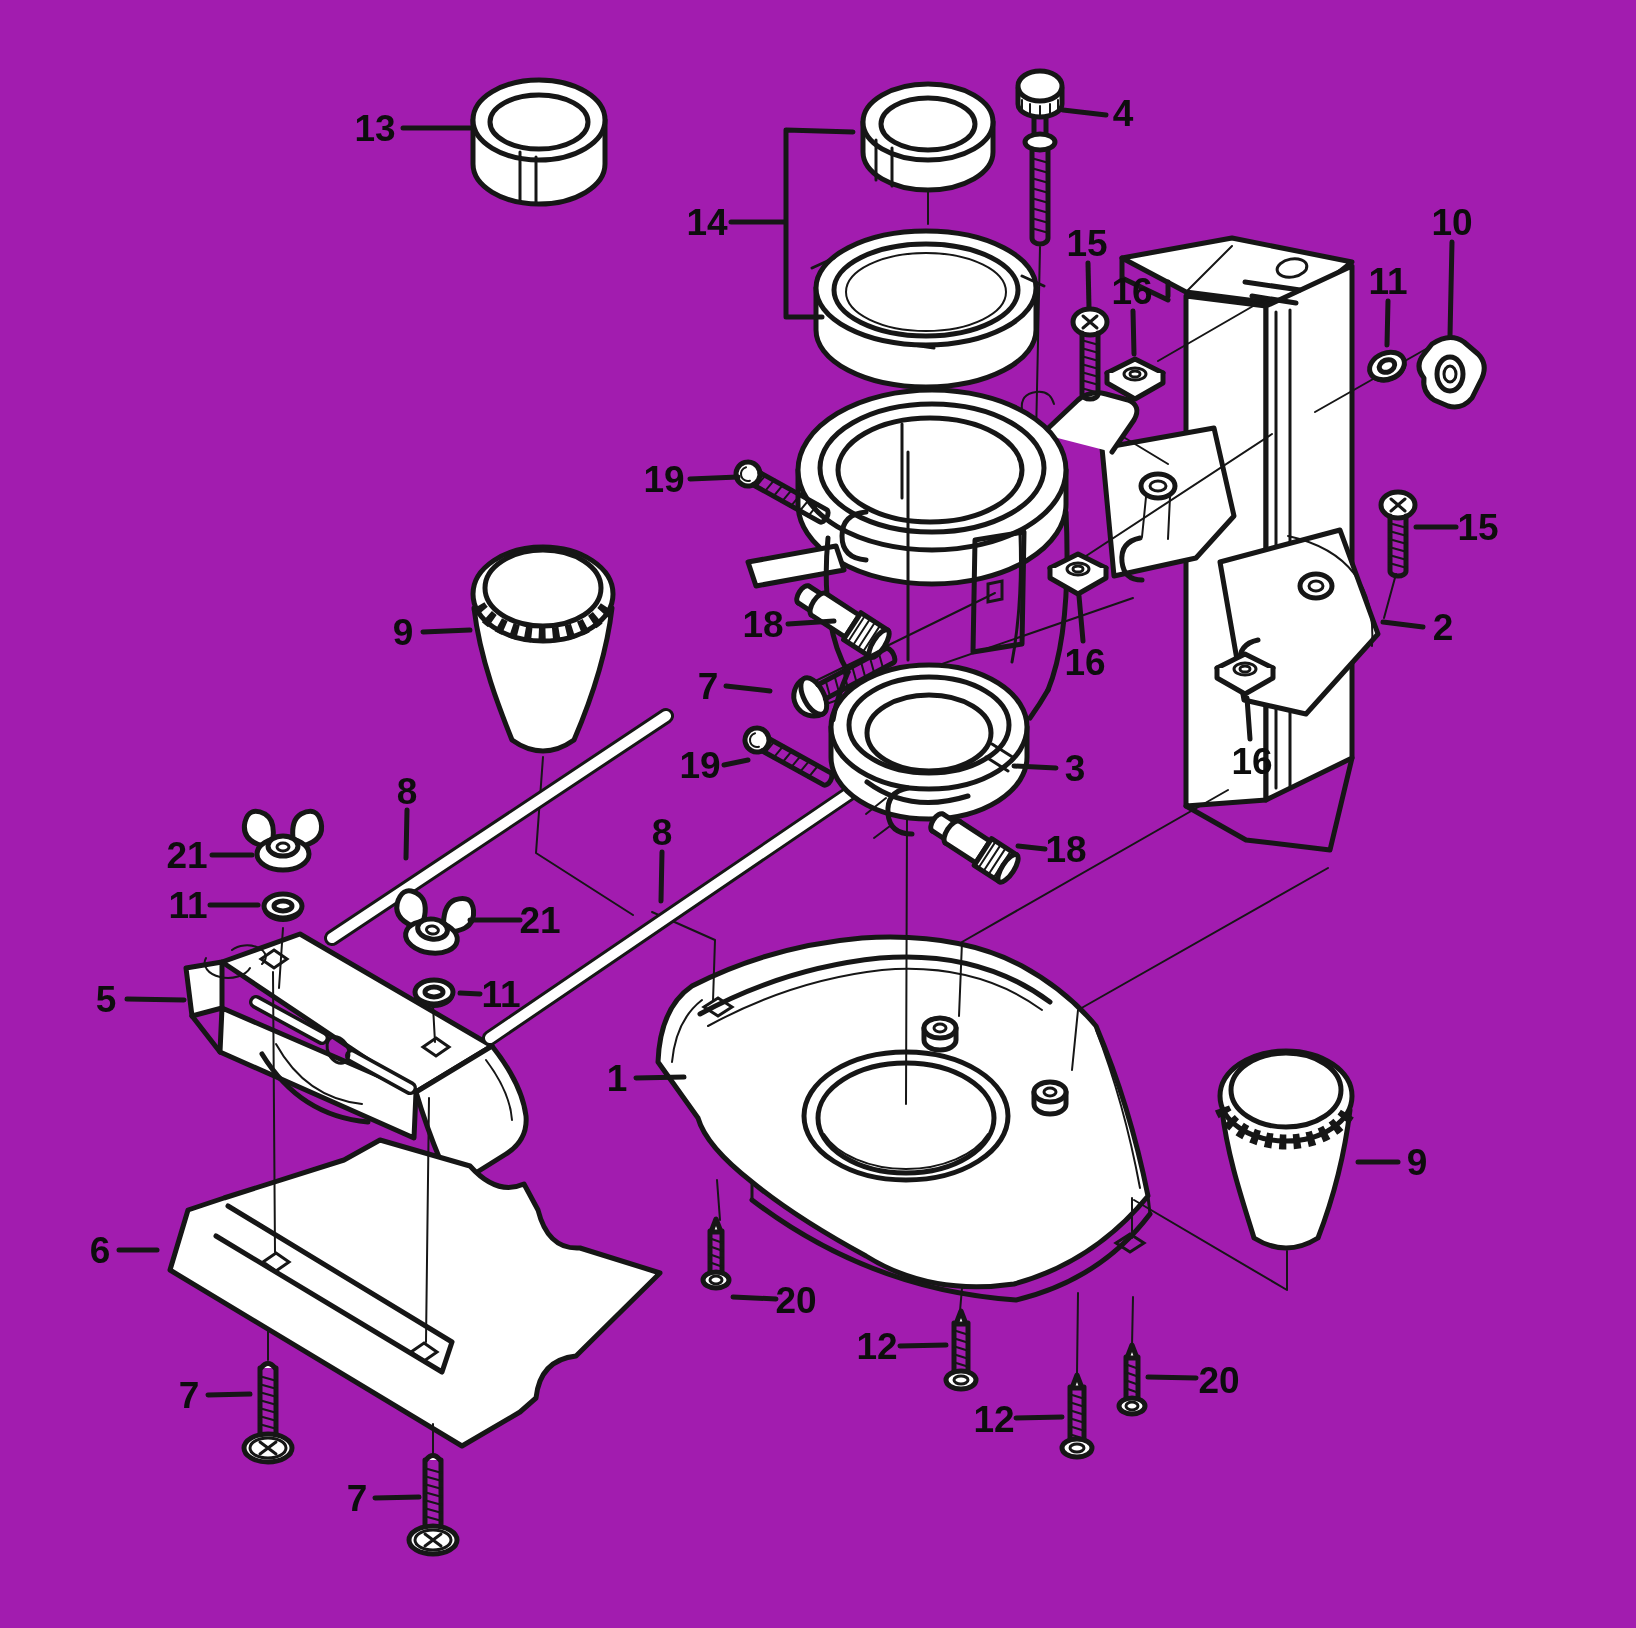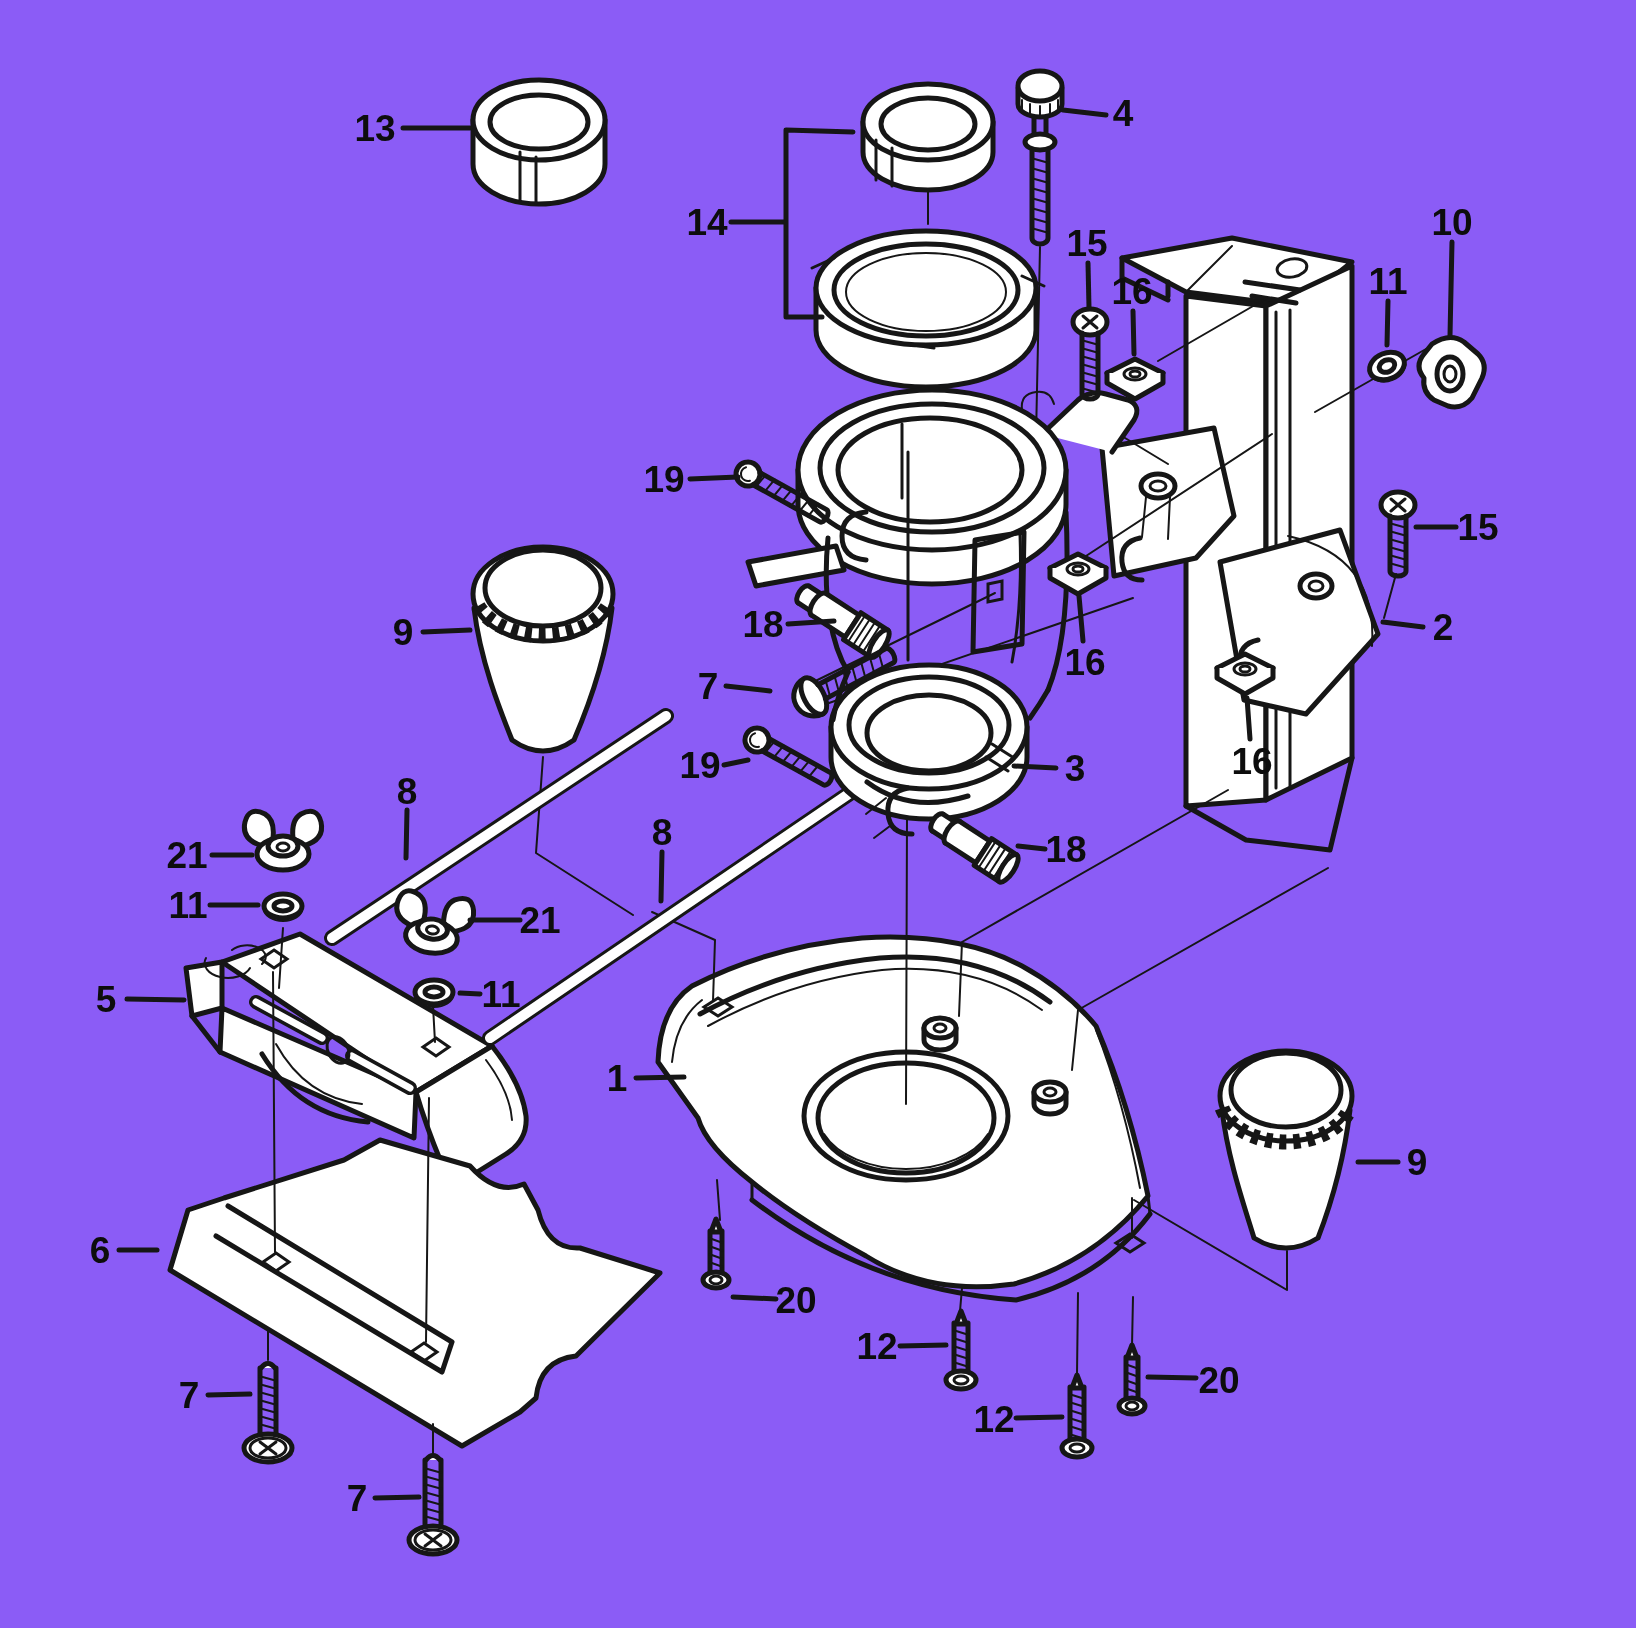--- a/index.html
+++ b/index.html
@@ -1,16 +1,16 @@
 <!DOCTYPE html>
 <html><head>
 <meta charset="utf-8">
 <style>
   html,body{margin:0;padding:0;background:#fff;}
-  .stage{position:relative;width:1636px;height:1628px;background:#8b5cf6;overflow:hidden;font-family:"Liberation Sans",sans-serif;}
+  .stage{position:relative;width:1636px;height:1628px;background:#a21caf;overflow:hidden;font-family:"Liberation Sans",sans-serif;}
   svg{position:absolute;left:0;top:0;}
   .ln{stroke:#161616;fill:none;stroke-width:5;stroke-linecap:round;stroke-linejoin:round;}
   .fw{fill:#ffffff;}
   .thin{stroke:#161616;fill:none;stroke-width:2;stroke-linecap:round;stroke-linejoin:round;}
   .mid{stroke:#161616;fill:none;stroke-width:3;stroke-linecap:round;}
   .rodB{stroke:#161616;stroke-width:16;stroke-linecap:round;fill:none;}
   .rodW{stroke:#ffffff;stroke-width:10;stroke-linecap:round;fill:none;}
   .knurl{stroke:#161616;stroke-width:15;fill:none;stroke-dasharray:7 7;}
   .leader{stroke:#161616;stroke-width:5;stroke-linecap:round;fill:none;}
   text.callout{font-family:"Liberation Sans",sans-serif;font-weight:bold;font-size:37px;fill:#0d0d0d;text-anchor:middle;dominant-baseline:central;}

